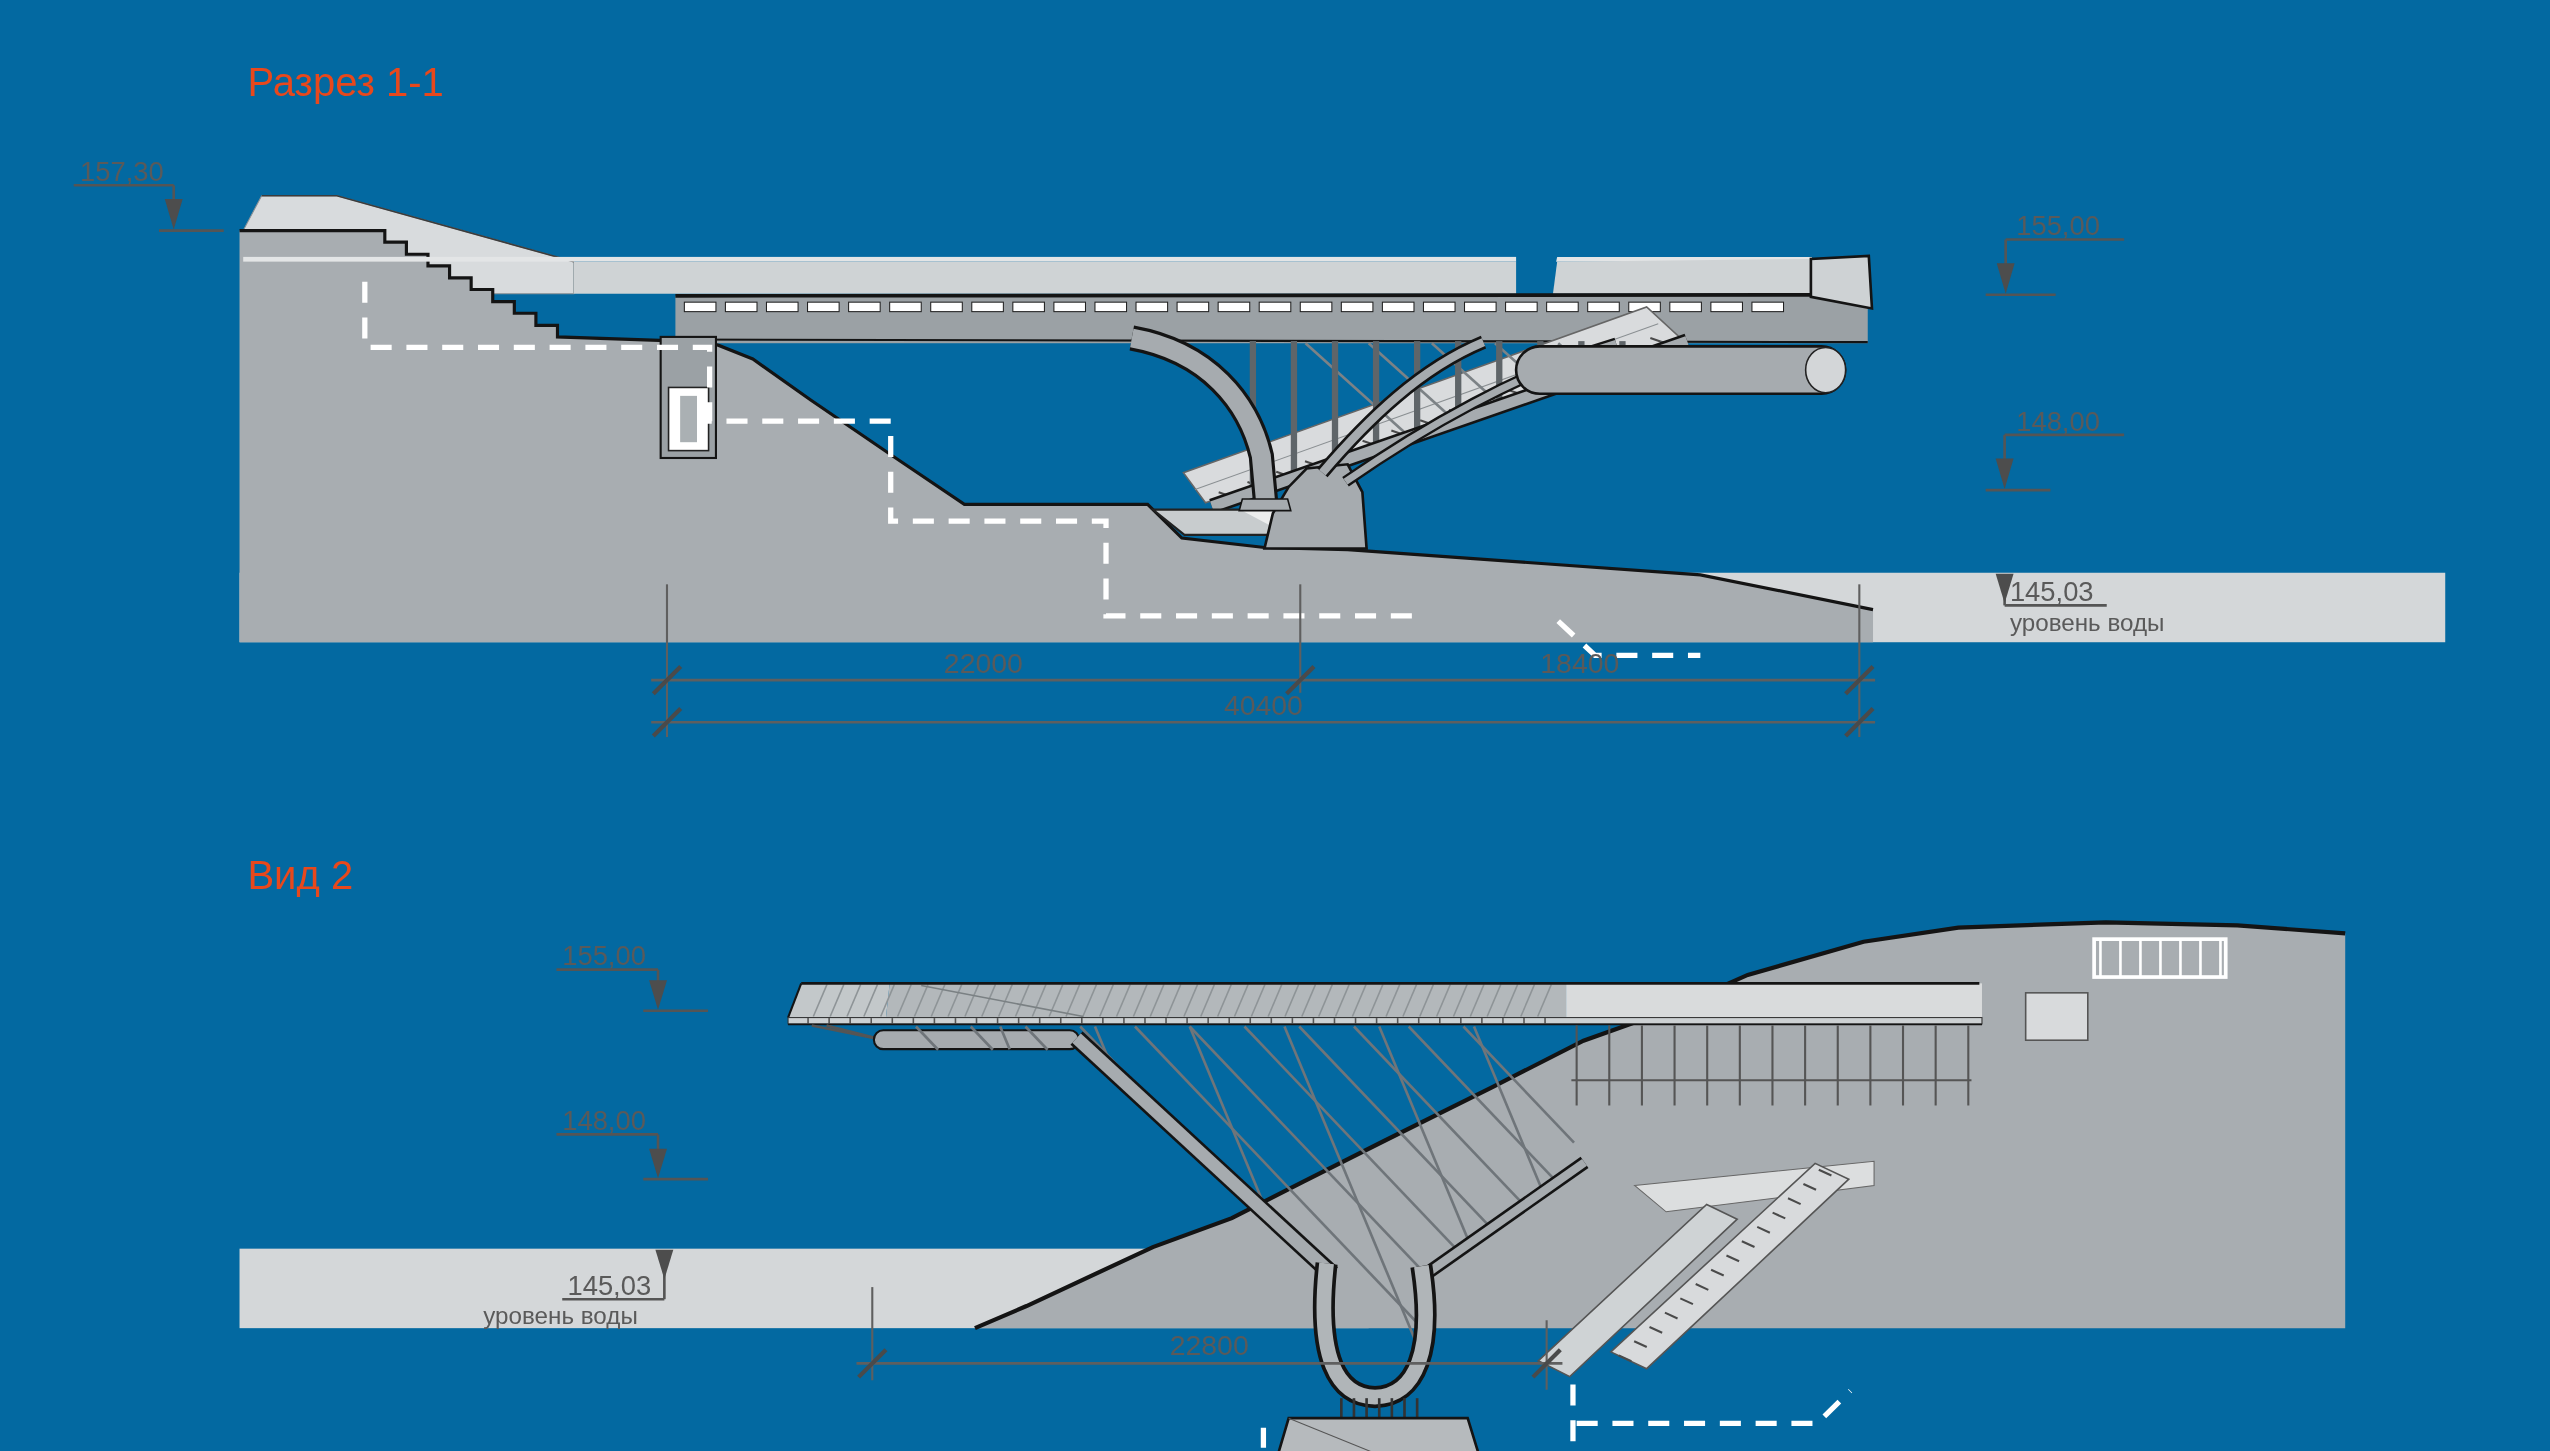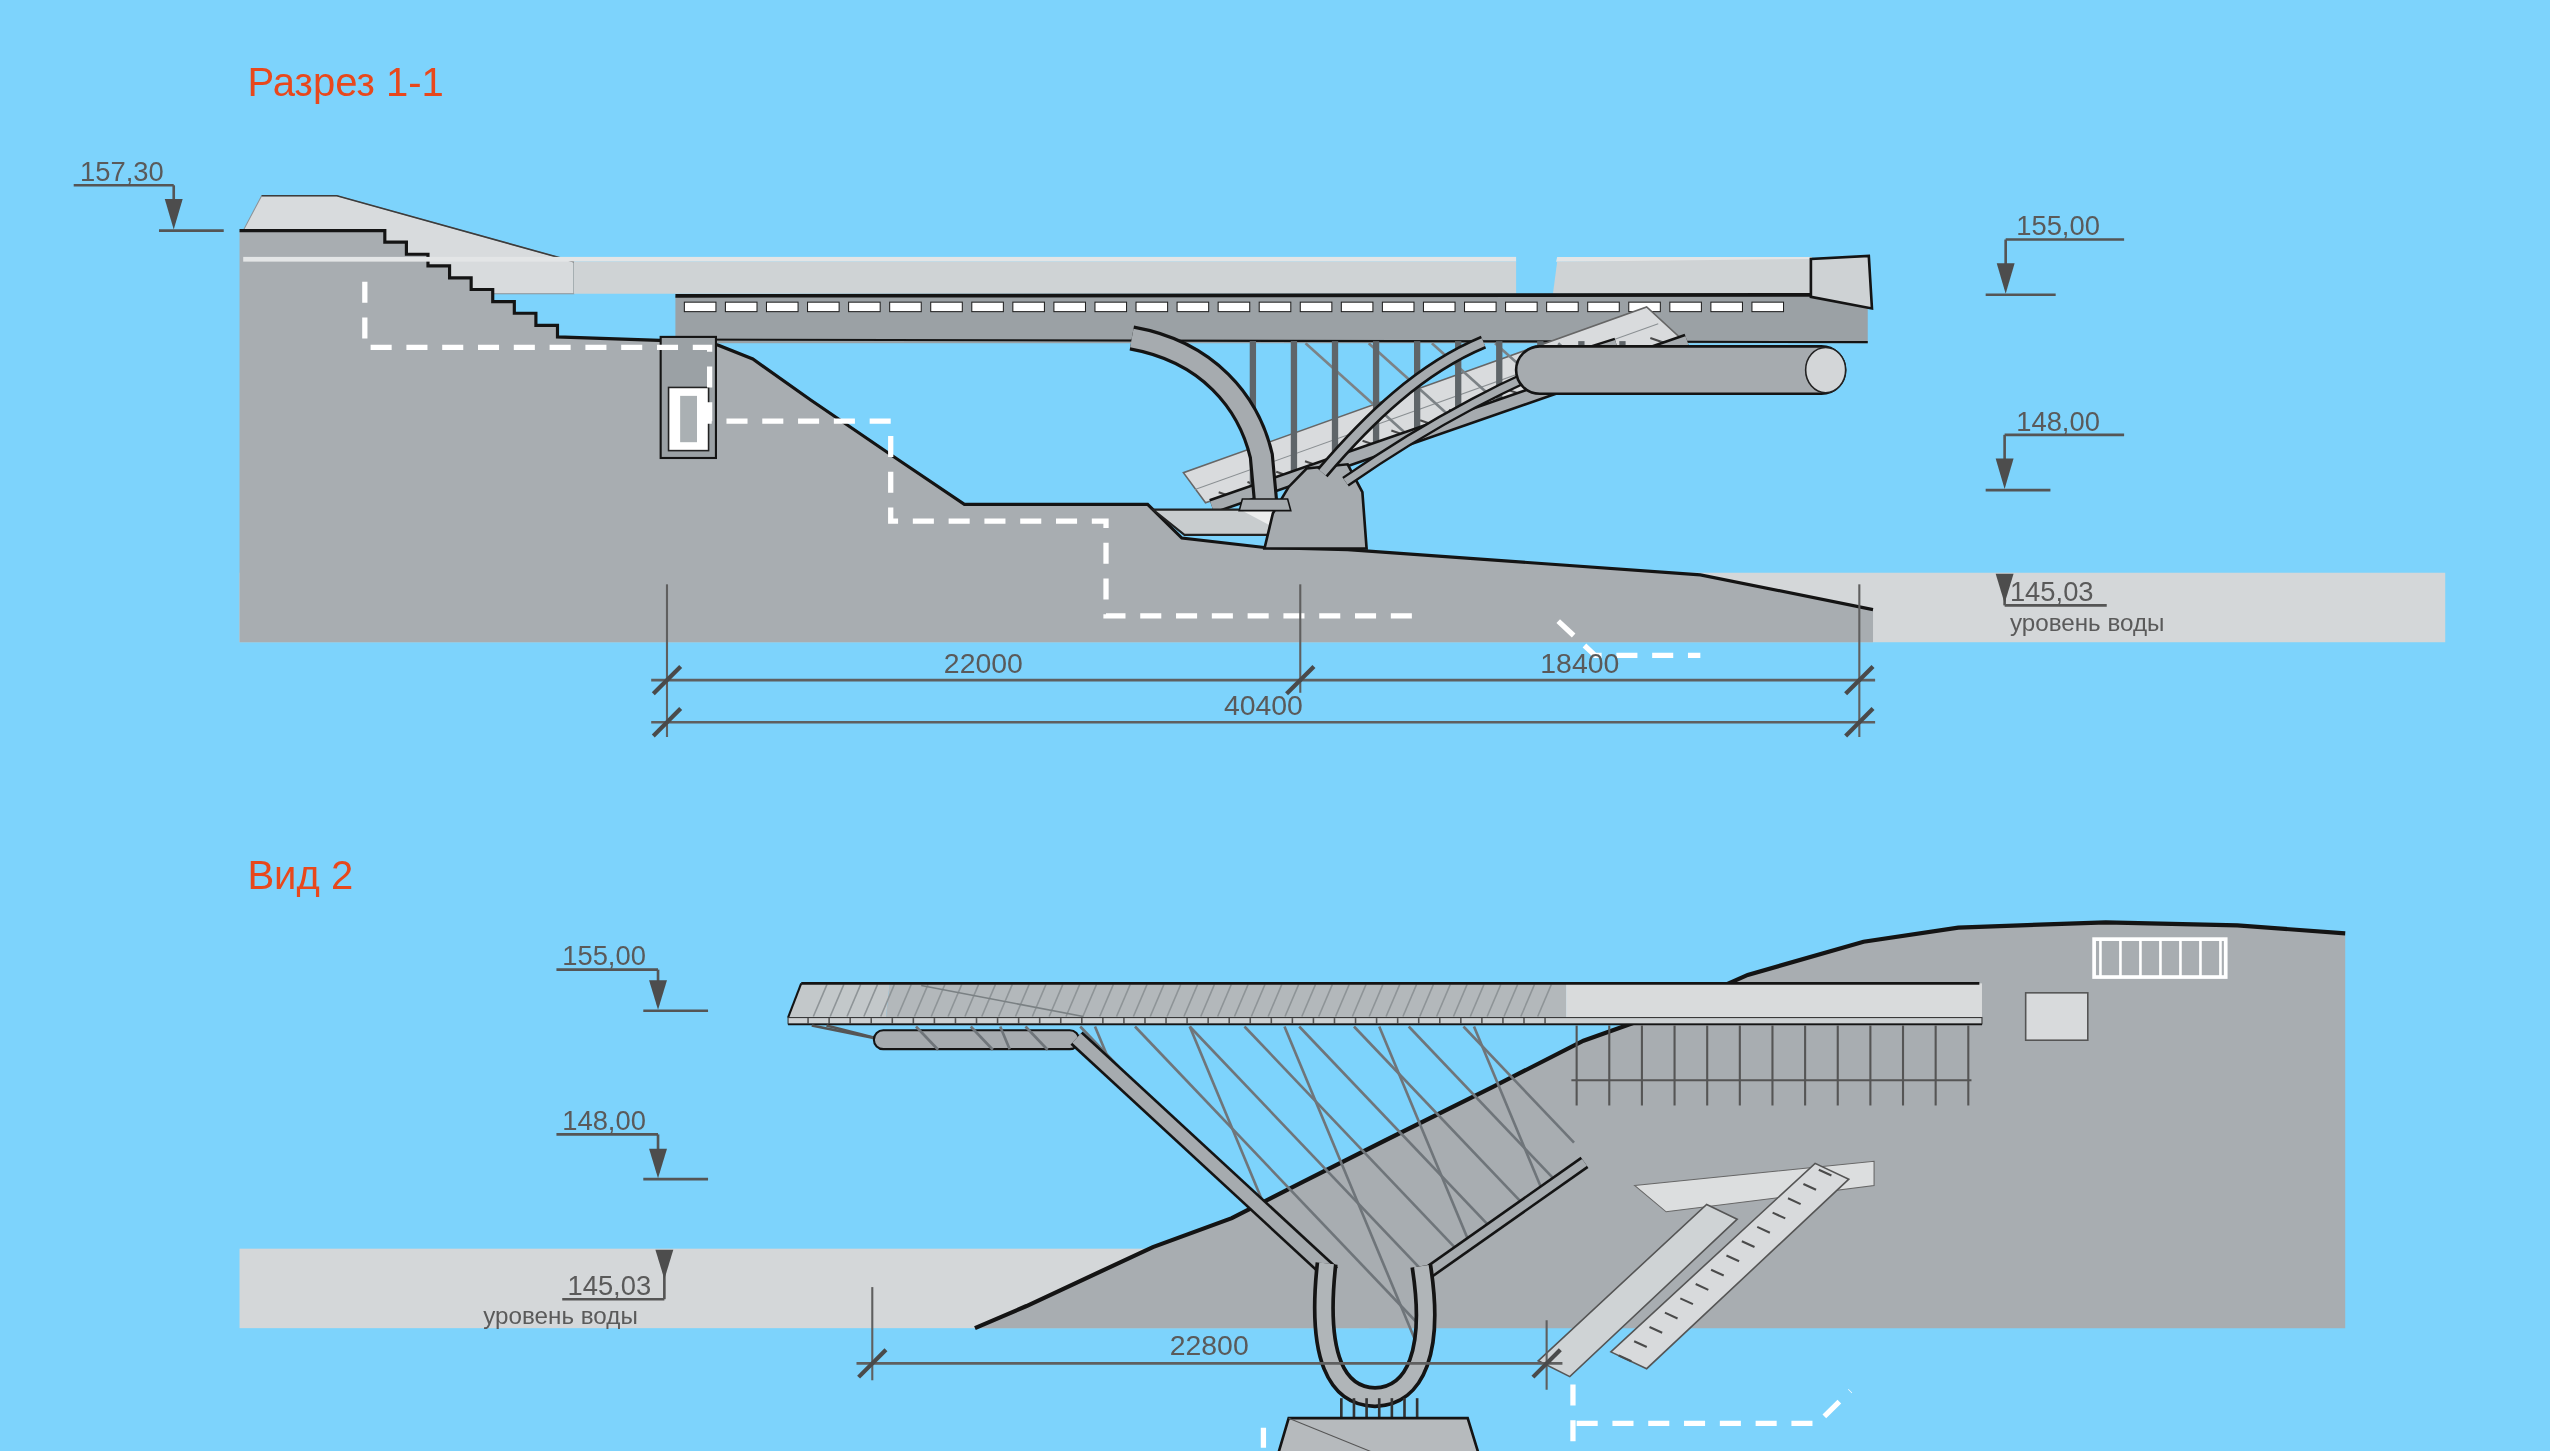--- a/index.html
+++ b/index.html
@@ -1,16 +1,16 @@
 <!DOCTYPE html>
 <html style="font-size:8.4px"><head>
 <meta charset="utf-8">
 <style>
   html,body{margin:0;padding:0;background:#ffffff;}
-  .sheet{width:100%;max-width:2550px;margin:0 auto;background:#7dd3fc;}
+  .sheet{width:100%;max-width:2550px;margin:0 auto;background:#0369a1;}
   svg{display:block;width:100%;height:auto;}
   text{font-family:"Liberation Sans","DejaVu Sans",sans-serif;}
   .title{font-size:76px;fill:#e8481c;}
   .lab{font-size:52px;fill:#5a5a5a;}
   .lab-s{font-size:46px;fill:#5a5a5a;}
   .dim{font-size:54px;fill:#5a5a5a;text-anchor:middle;}
 </style>
 </head>
 <body>
 

